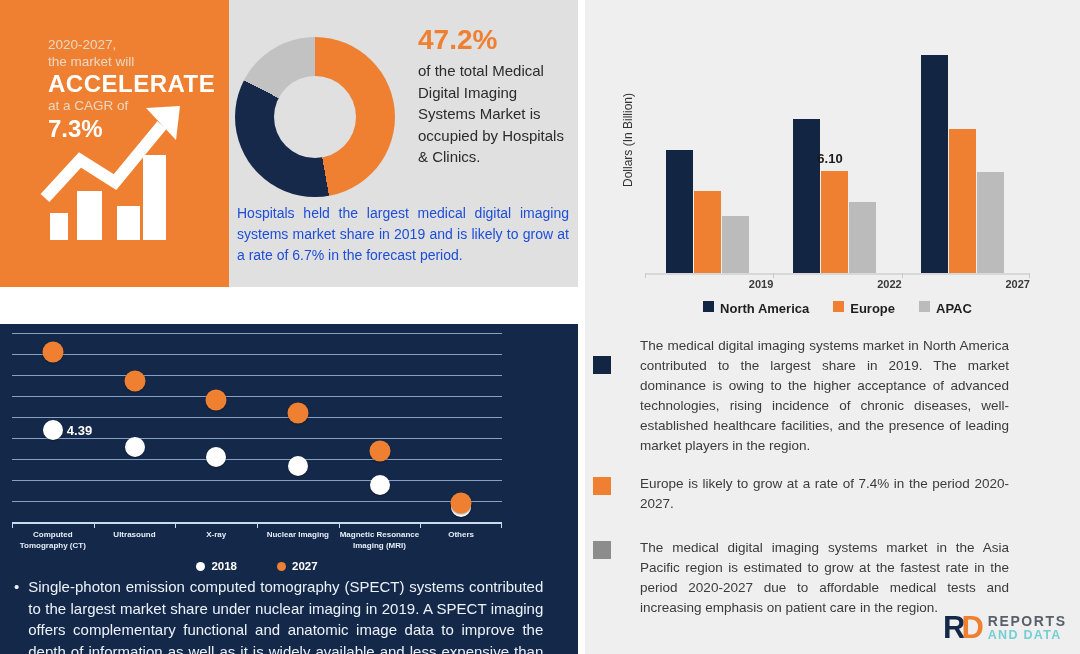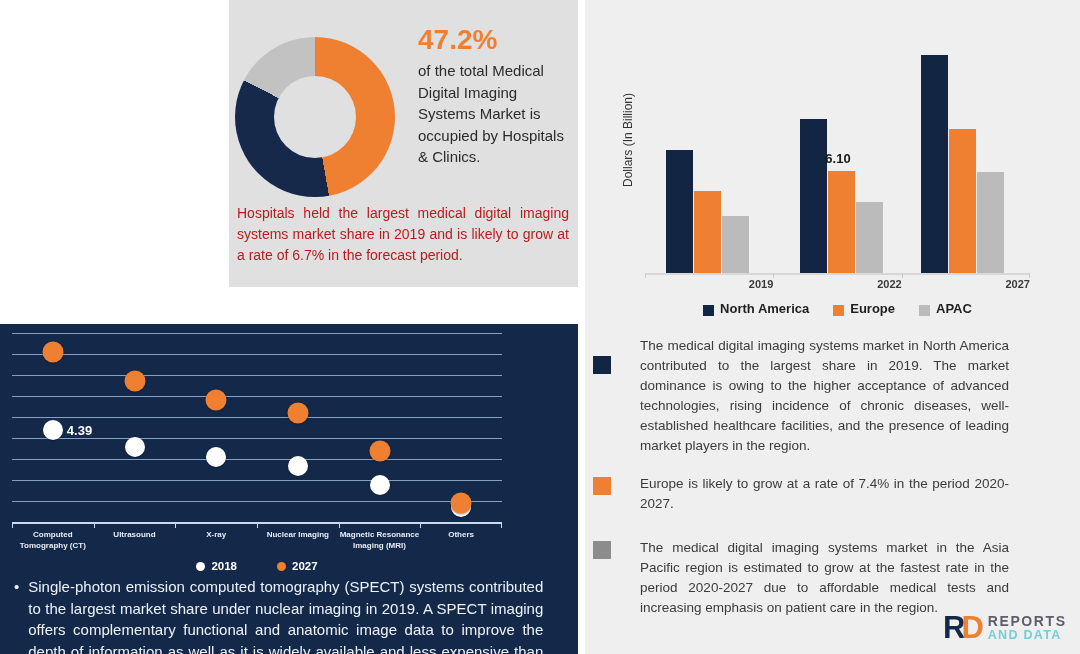--- a/index.html
+++ b/index.html
@@ -13,21 +13,21 @@
   .ob-big{font-size:24px;font-weight:800;color:#fff;line-height:27px;letter-spacing:.5px;}
   .ob-pct{font-size:24px;font-weight:800;color:#fff;line-height:27px;margin-top:1px;}
   .growth-icon{position:absolute;left:38px;top:106px;}
 
   
   .donut-section{position:absolute;left:229px;top:0;width:349px;height:287px;background:#E0E0E0;}
   .donut-ring{position:absolute;left:6px;top:37px;width:160px;height:160px;border-radius:50%;}
   .donut-hole{position:absolute;left:45px;top:76px;width:82px;height:82px;border-radius:50%;background:#E0E0E0;}
   .stat-value{position:absolute;left:189px;top:24px;font-size:28px;font-weight:700;color:#EF8032;}
   .stat-text{position:absolute;left:189px;top:60px;width:151px;font-size:15px;line-height:21.5px;color:#2b2b2b;}
-  .hospitals{position:absolute;left:8px;top:203px;width:332px;font-size:14px;line-height:21px;color:#b91c1c;text-align:justify;margin:0;}
+  .hospitals{position:absolute;left:8px;top:203px;width:332px;font-size:14px;line-height:21px;color:#1d4ed8;text-align:justify;margin:0;}
 
   
   .navy-panel{position:absolute;left:0;top:287px;width:578px;height:367px;background:#14294A;margin-top:37px;}
   .dot-plot{position:absolute;left:12px;top:9px;width:490px;height:189px;border-bottom:2px solid #C9DAEE;}
   .gridline{position:absolute;left:0;width:100%;height:1px;background:rgba(162,190,226,.8);}
   .axis-tick-d{position:absolute;top:190px;width:1px;height:5px;background:#C9DAEE;}
   .dot{position:absolute;border-radius:50%;transform:translate(-50%,-50%);box-shadow:0 1px 2px rgba(0,0,0,.35);}
   .dot-label{position:absolute;transform:translateY(-50%);color:#fff;font-weight:700;font-size:13px;}
   .dot-cats{position:absolute;left:12px;top:205px;width:490px;display:flex;}
   .dot-cat{width:81.66px;text-align:center;font-size:8px;font-weight:700;color:#E6EDF6;line-height:11px;}
@@ -44,21 +44,21 @@
   .right-panel{position:absolute;left:585px;top:0;width:495px;height:654px;background:#EFEFEF;}
   .bar-ylabel{position:absolute;left:36px;top:40px;height:200px;writing-mode:vertical-rl;transform:rotate(180deg);text-align:center;font-size:12px;color:#333;}
   .bar-plot{position:absolute;left:60px;top:38px;width:385px;height:235px;border-bottom:2px solid #D8D8D8;}
   .bar-group{position:absolute;bottom:0;width:86px;display:flex;align-items:flex-end;justify-content:center;gap:1px;}
   .bar{width:27px;}
   .bar-value-label{position:absolute;font-size:13px;font-weight:700;color:#1a1a1a;transform:translateX(-50%);white-space:nowrap;}
   .bar-tick{position:absolute;top:235px;width:1px;height:5px;background:#C9C9C9;}
   .bar-xlabels{position:absolute;left:60px;top:278px;width:385px;display:flex;}
   .bar-xlabel{flex:1;text-align:right;font-size:11px;font-weight:700;color:#3a3a3a;}
   .bar-legend{position:absolute;left:60px;top:301px;width:385px;display:flex;justify-content:center;gap:24px;}
-  .bar-legend-item{display:flex;align-items:flex-end;gap:6px;font-size:13px;font-weight:700;color:#1f1f1f;}
+  .bar-legend-item{display:flex;align-items:flex-start;gap:6px;font-size:13px;font-weight:700;color:#1f1f1f;}
   .bar-legend-sq{width:11px;height:11px;display:inline-block;}
 
   
   .bullets{position:absolute;left:0;top:336px;width:442px;}
   .bullet-row{position:relative;padding-left:55px;padding-right:18px;margin-bottom:18px;}
   .bullet-row:nth-child(2){margin-bottom:24px;}
   .bullet-sq{position:absolute;left:8px;width:18px;height:18px;}
   .bullet-row:nth-child(1) .bullet-sq{top:20px;}
   .bullet-row:nth-child(2) .bullet-sq{top:3px;}
   .bullet-row:nth-child(3) .bullet-sq{top:3px;}
@@ -71,20 +71,37 @@
   .logo-d{color:#EF8032;}
   .logo-lines{margin-left:8px;display:flex;flex-direction:column;line-height:14px;}
   .logo-line1{font-size:14px;font-weight:700;color:#5a5f6b;letter-spacing:1.6px;}
   .logo-line2{font-size:12.5px;font-weight:700;color:#74CFD4;letter-spacing:1.3px;}
 </style>
 </head>
 <body>
 
 <div class="canvas">
 
+  <section class="orange-box">
+    <div class="ob-text">
+      <div class="ob-small">2020-2027,</div>
+      <div class="ob-small">the market will</div>
+      <div class="ob-big">ACCELERATE</div>
+      <div class="ob-small">at a CAGR of</div>
+      <div class="ob-pct">7.3%</div>
+    </div>
+    <svg class="growth-icon" width="160" height="140" viewBox="0 0 160 140">
+      <rect x="12" y="107" width="18" height="27" fill="#fff"></rect>
+      <rect x="39" y="85" width="25" height="49" fill="#fff"></rect>
+      <rect x="79" y="100" width="23" height="34" fill="#fff"></rect>
+      <rect x="105" y="49" width="23" height="85" fill="#fff"></rect>
+      <polyline points="7,92 42,54 77,76 124,19" fill="none" stroke="#fff" stroke-width="12" stroke-linejoin="miter"></polyline>
+      <polygon points="108,2 142,0 138,34" fill="#fff"></polygon>
+    </svg>
+  </section>
 
   <section class="donut-section">
     <div id="donutRing" class="donut-ring" style="background: conic-gradient(rgb(239, 128, 50) 0%, rgb(239, 128, 50) 47.2%, rgb(22, 41, 75) 47.2%, rgb(22, 41, 75) 82.6%, rgb(194, 194, 194) 82.6%, rgb(194, 194, 194) 100%);"></div>
     <div class="donut-hole"></div>
     <div class="stat-value">47.2%</div>
     <div class="stat-text">of the total Medical Digital Imaging Systems Market is occupied by Hospitals &amp; Clinics.</div>
     <p class="hospitals">Hospitals held the largest medical digital imaging systems market share in 2019 and is likely to grow at a rate of 6.7% in the forecast period.</p>
   </section>
 
   <section class="navy-panel">
@@ -146,21 +163,21 @@
   <div class="divider"></div>
 
   <section class="right-panel">
     <div class="bar-ylabel">Dollars (In Billion)</div>
     <div id="barPlot" class="bar-plot">
         <div class="bar-group" style="left: 19px;">
           <div class="bar" style="height: 123px; background: rgb(18, 38, 67);"></div>
           <div class="bar" style="height: 82px; background: rgb(239, 128, 50);"></div>
           <div class="bar" style="height: 57px; background: rgb(187, 187, 187);"></div>
         </div>
-        <div class="bar-group" style="left: 153px;">
+        <div class="bar-group" style="left: 145px; justify-content: flex-end;">
           <div class="bar" style="height: 154px; background: rgb(18, 38, 67);"></div>
           <div class="bar" style="height: 102px; background: rgb(239, 128, 50);"></div>
           <span class="bar-value-label" style="left: 40px; bottom: 107px;">6.10</span>
           <div class="bar" style="height: 71px; background: rgb(187, 187, 187);"></div>
         </div>
         <div class="bar-group" style="left: 274px;">
           <div class="bar" style="height: 218px; background: rgb(18, 38, 67);"></div>
           <div class="bar" style="height: 144px; background: rgb(239, 128, 50);"></div>
           <div class="bar" style="height: 101px; background: rgb(187, 187, 187);"></div>
         </div>

